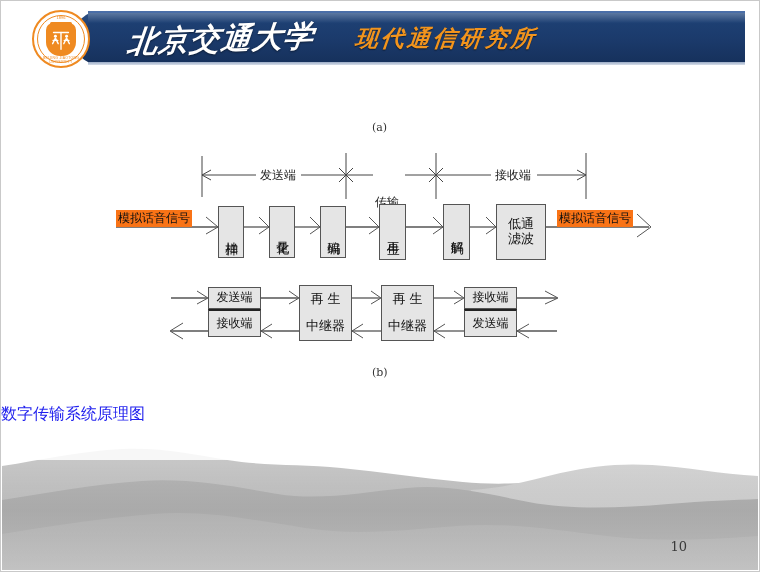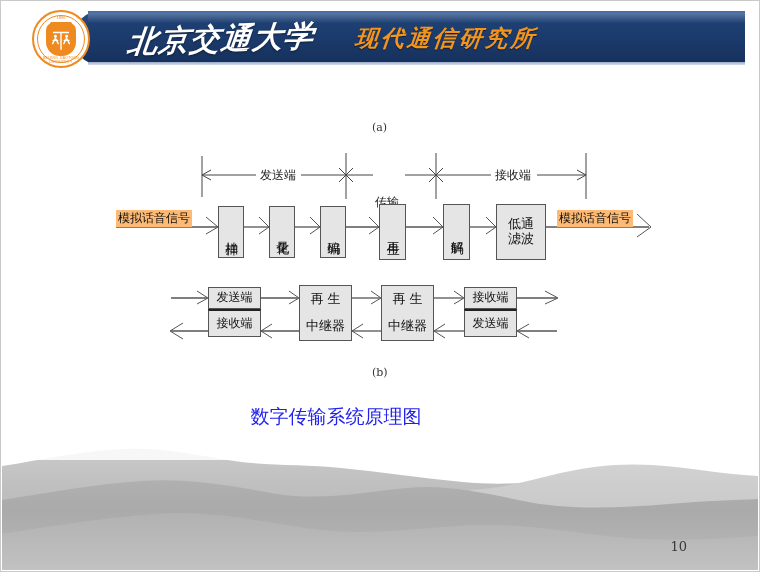--- a/index.html
+++ b/index.html
@@ -104,26 +104,26 @@
     font-family:"DejaVu Sans",sans-serif;color:#111;
     text-align:center;line-height:1.12;
   }
   .box.v{writing-mode:vertical-rl;text-orientation:upright;letter-spacing:1px;}
   .seg-lbl{
     position:absolute;font-family:"DejaVu Sans",sans-serif;font-size:12px;color:#1a1a1a;
     background:#fff;padding:0 4px;white-space:nowrap;
   }
   .sig-lbl{
     position:absolute;font-family:Liberation Sans, sans-serif;font-size:12px;color:#111;
-    background:#fdba74;padding:0 2px;white-space:nowrap;
+    background:#f97316;padding:0 2px;white-space:nowrap;
   }
 
   .caption{
-    position:absolute;left:0;top:403px;width:670px;text-align:center;
-    font-family:"DejaVu Serif",serif;font-size:19px;color:#2222ee;
+    position:absolute;left:0;top:403px;width:670px;text-align:left;
+    font-family:"DejaVu Serif",serif;font-size:16px;color:#2222ee;
   }
 
   
   .mountains{
     position:absolute;left:1px;right:1px;bottom:1px;height:132px;overflow:hidden;
   }
 
   
   .footer-date{
     position:absolute;left:68px;top:538px;

